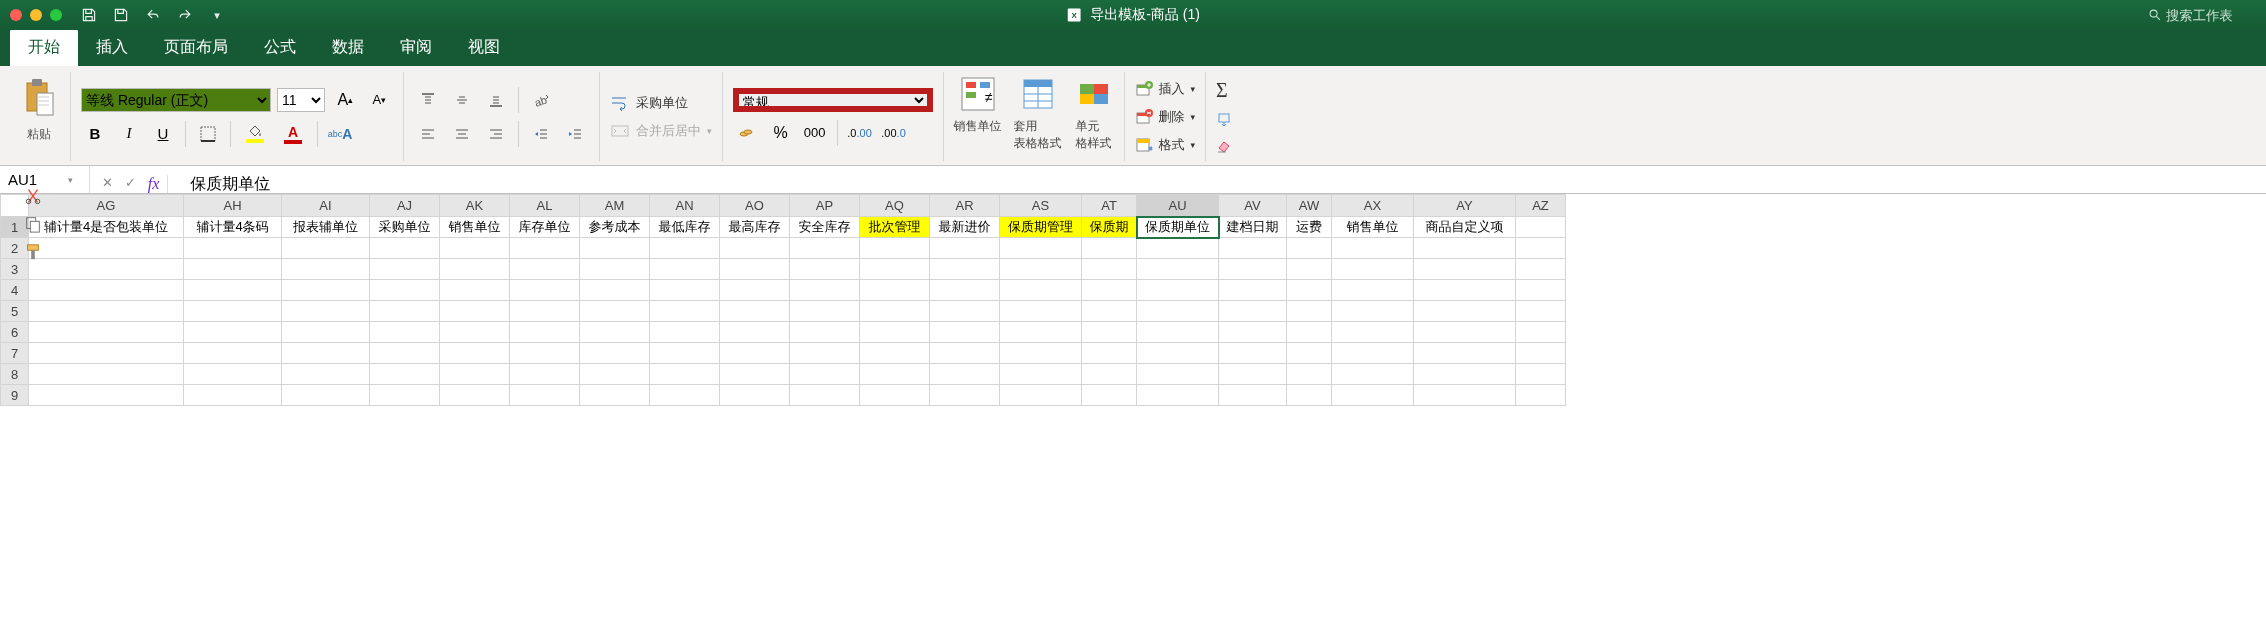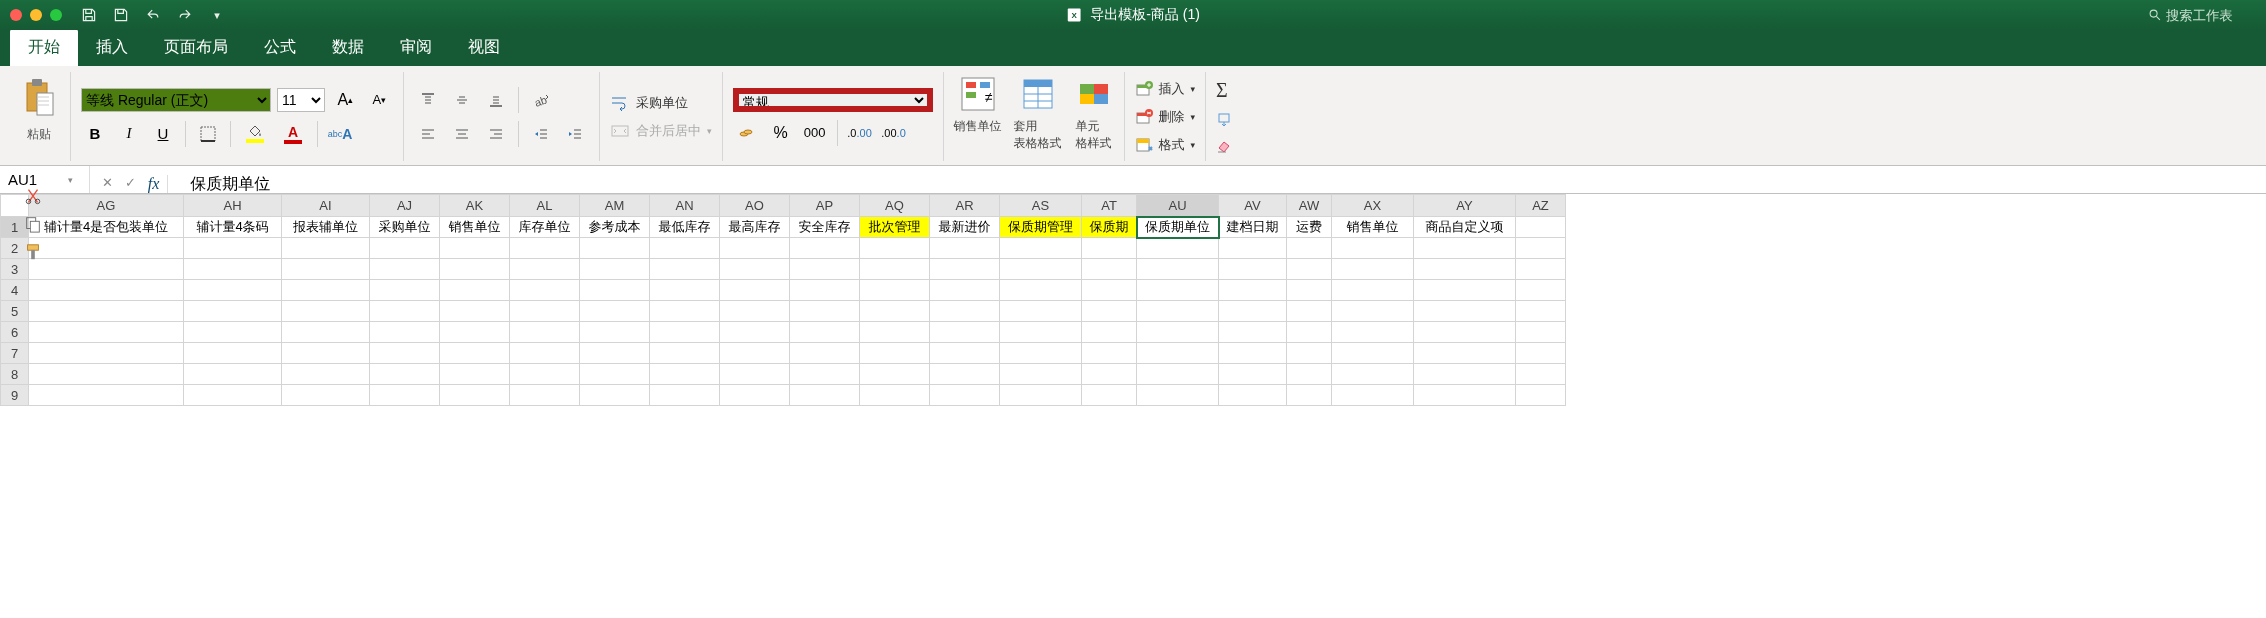--- a/index.html
+++ b/index.html
@@ -40,21 +40,21 @@
   .color-bar { width:18px; height:4px; }
   .vstack { display:flex; flex-direction:column; align-items:center; gap:2px; font-size:12px; color:#444;}
   .vstack svg{height:44px;}
   .cells-row { display:flex; align-items:center; gap:6px; font-size:13px; color:#333; padding:1px 0;}
   
   
   .fbar { height: 28px; display: flex; align-items: flex-end; border-bottom: 1px solid #c0c0c0; background:#fff; }
   .name-box { width: 90px; padding: 0 8px; font-size: 15px; border-right: 1px solid #ddd; height:100%; display:flex; align-items:center;}
   .name-box input{border:none; width:60px; font-size:15px; outline:none;}
   .fbar-btns { display: flex; gap: 12px; padding: 0 12px; color:#888; }
-  .fx { font-style: italic; font-family: serif; font-size: 16px; color:#0c4a6e; padding-right:8px; border-right:1px solid #ddd;}
+  .fx { font-style: italic; font-family: serif; font-size: 16px; color:#6d28d9; padding-right:8px; border-right:1px solid #ddd;}
   .fbar input.formula { flex:1; border:none; padding:0 10px; font-size:16px; outline:none; }
 
   
   .grid-wrap { overflow:hidden; }
   table.sheet { border-collapse: collapse; table-layout: fixed; }
   .sheet th, .sheet td { border: 1px solid #d4d4d4; font-size: 13px; height: 21px; padding:0; text-align:center; font-weight:normal; background:#fff;}
   .sheet th.col-h { background: #e6e6e6; height: 22px; color:#444; }
   .sheet th.row-h { background: #e6e6e6; width: 28px; color:#444;}
   .sheet td.cell { text-align:center; white-space:nowrap; overflow:hidden; }
   .sheet .hl-yellow { background: #ffff00; }

